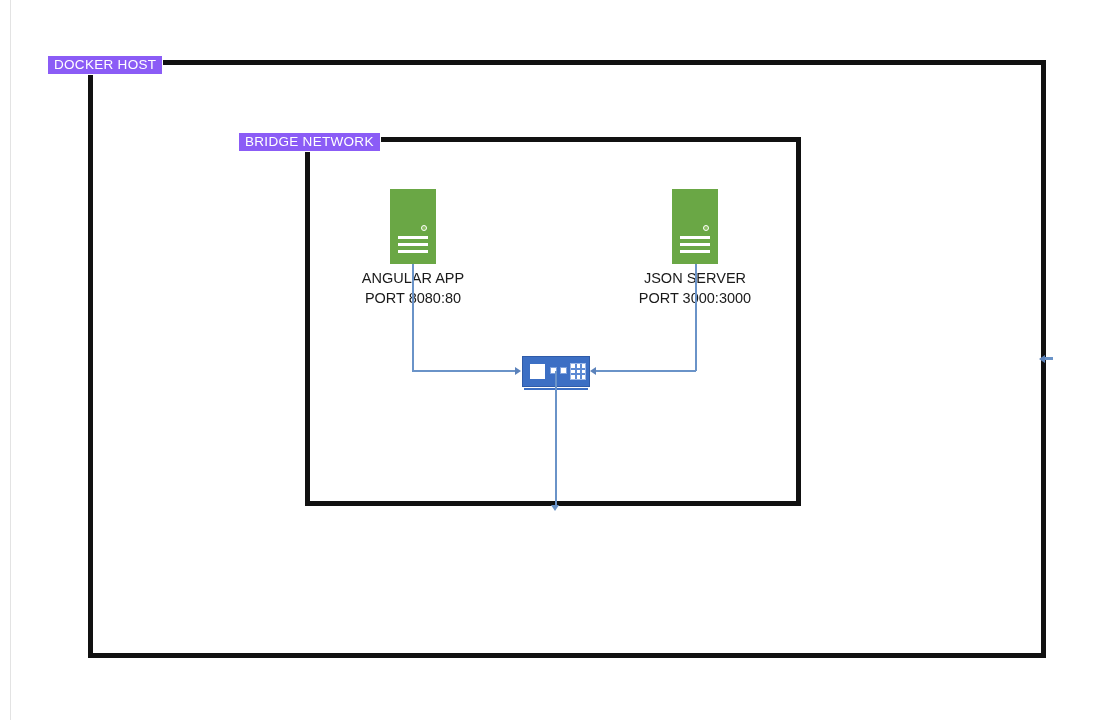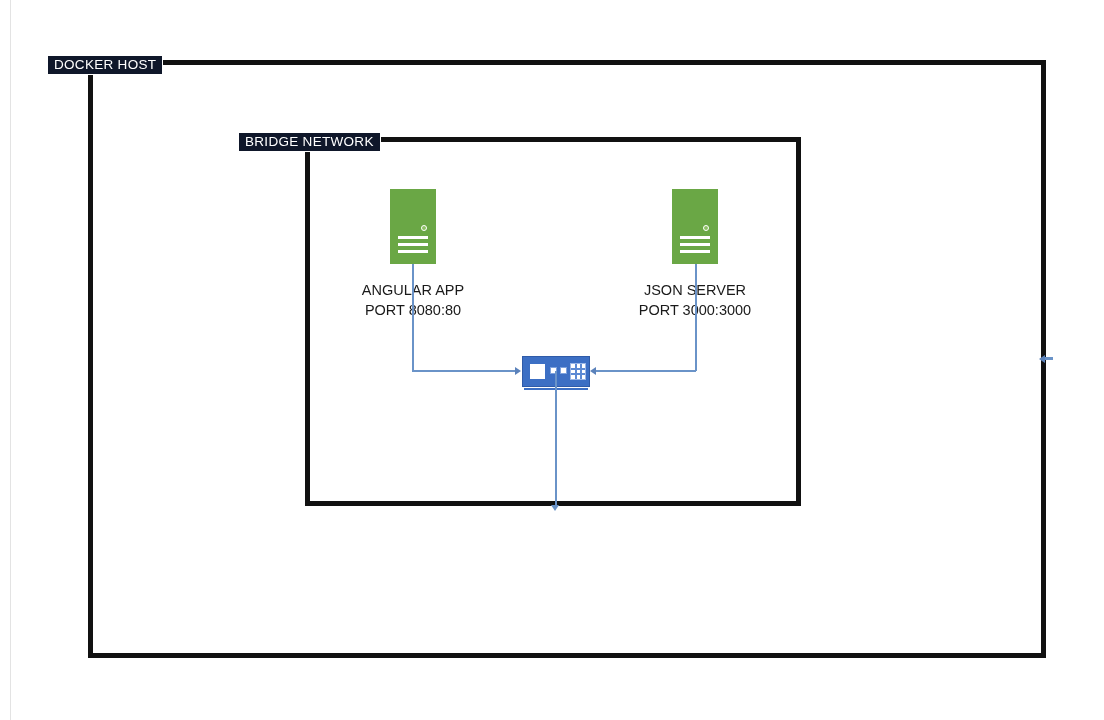--- a/index.html
+++ b/index.html
@@ -45,21 +45,21 @@
   #bridge-network-box {
     left: 305px;
     top: 137px;
     width: 496px;
     height: 369px;
     border: 5px solid #111111;
   }
 
   .container-label {
     position: absolute;
-    background: #0f172a;
+    background: #8b5cf6;
     color: #ffffff;
     font-size: 13.5px;
     letter-spacing: 0.3px;
     line-height: 15px;
     padding: 1px 6px 2px 6px;
     white-space: nowrap;
     border: 1px solid #ffffff;
   }
   #docker-host-label {
     left: 47px;
@@ -102,21 +102,21 @@
     left: 8px;
     width: 30px;
     height: 3px;
     background: #ffffff;
   }
   .server-icon .bar.b1 { top: 47px; }
   .server-icon .bar.b2 { top: 54px; }
   .server-icon .bar.b3 { top: 61px; }
 
   .node-caption {
-    margin-top: 16px;
+    margin-top: 4px;
     font-size: 14.5px;
     color: #1a1a1a;
     line-height: 20px;
     white-space: nowrap;
   }
 
   
   #router-icon {
     position: absolute;
     left: 522px;

